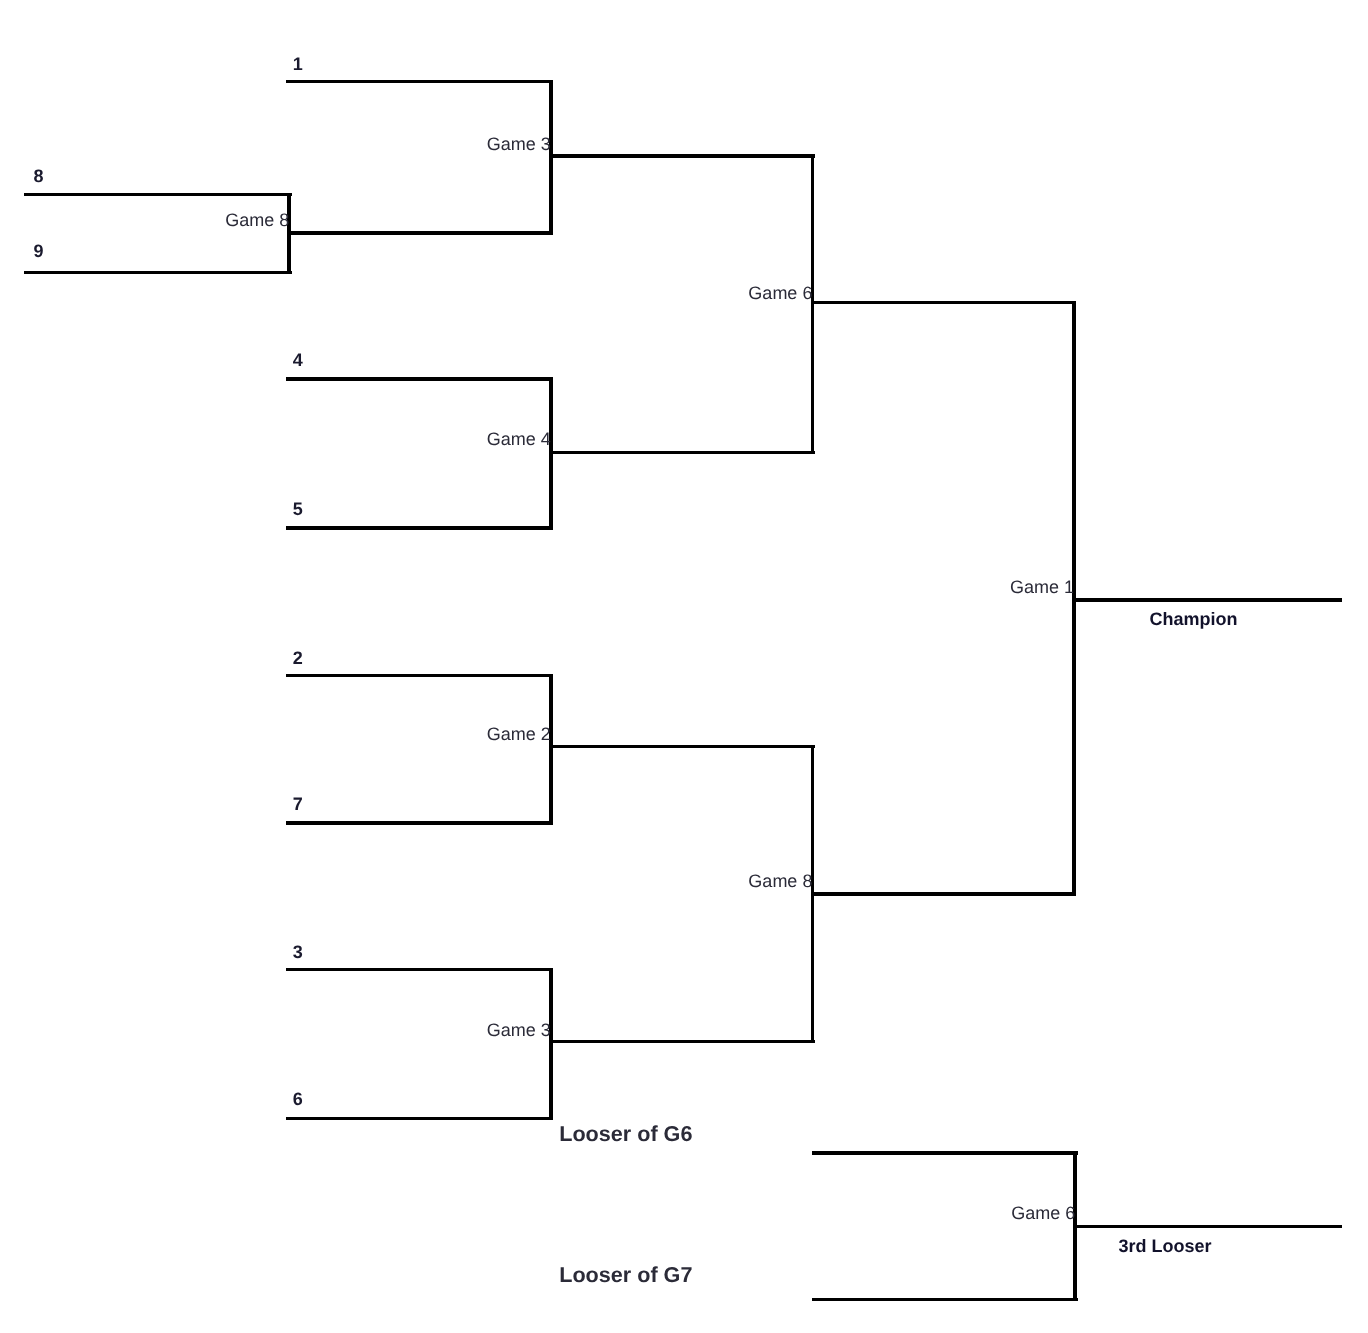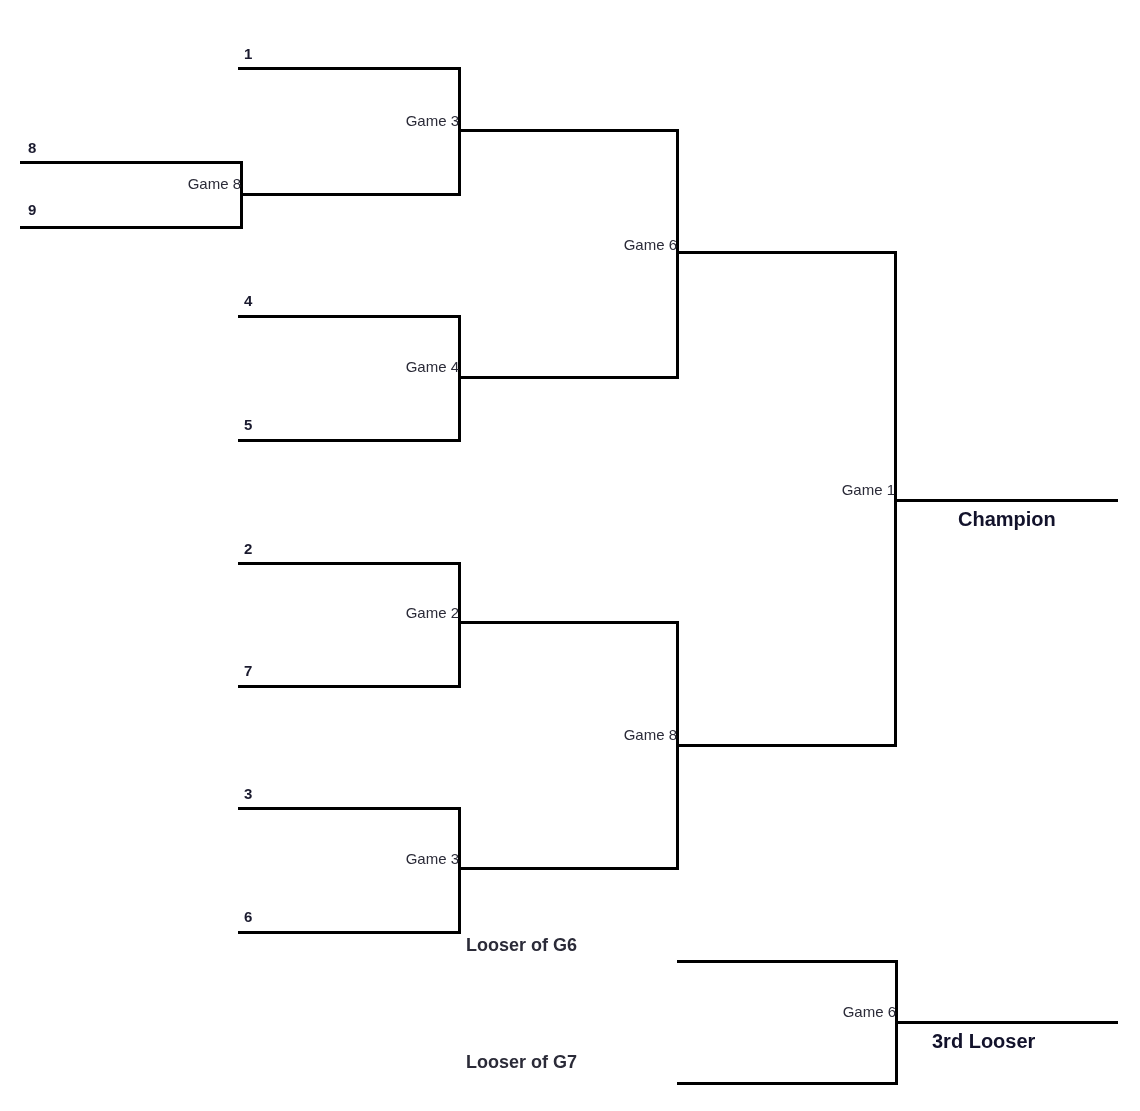--- a/index.html
+++ b/index.html
@@ -36,21 +36,21 @@
     font-weight: bold;
     color: #1a1a2e;
   }
   .game-label {
     font-size: 15px;
     font-weight: normal;
     color: #2b2b38;
     text-align: right;
   }
   .outcome-label {
-    font-size: 20px;
+    font-size: 15px;
     font-weight: bold;
     color: #12122b;
   }
   .feeder-label {
     font-size: 18px;
     font-weight: bold;
     color: #2b2b38;
   }
 </style>
 </head>

